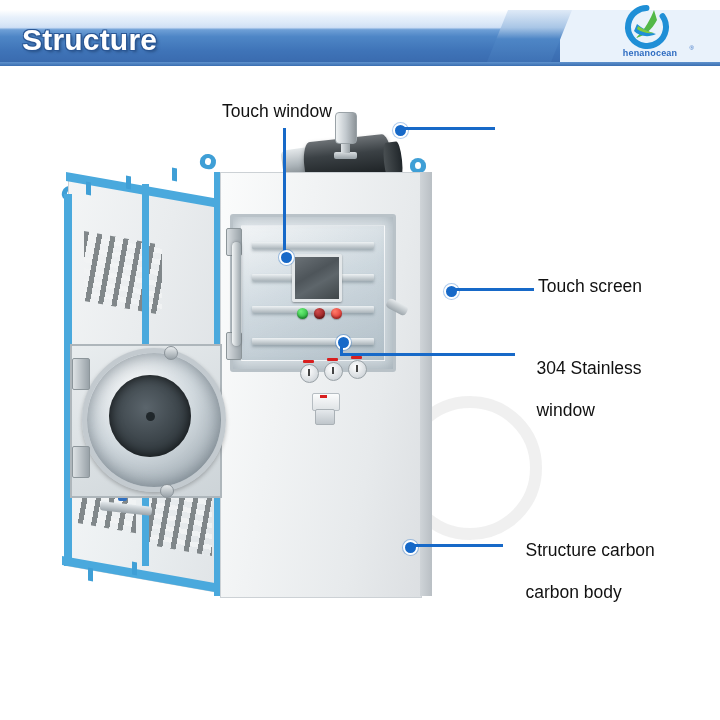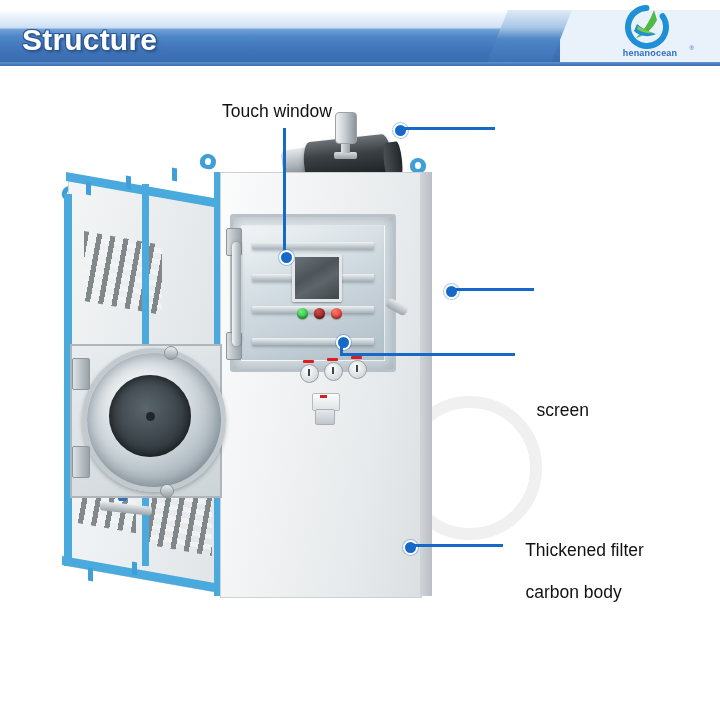--- a/index.html
+++ b/index.html
@@ -376,22 +376,23 @@
   <div class="cl clh" style="left:452px;top:288px;width:82px;"></div>
 
   <div class="dot" style="left:336px;top:335px;"></div>
   <div class="cl clv" style="left:340px;top:340px;height:16px;"></div>
   <div class="cl clh" style="left:340px;top:353px;width:175px;"></div>
 
   <div class="dot" style="left:403px;top:540px;"></div>
   <div class="cl clh" style="left:411px;top:544px;width:92px;"></div>
 
   <div class="label lbl-visual">Touch window</div>
+  <div class="label lbl-touch">Touch screen</div>
   <div class="label lbl-304">
-    <br>
-    <span>screen</span>
+    <span>304 Stainless</span><br>
+    <span>window</span>
   </div>
   <div class="label lbl-thick">
-    <span>Thickened filter</span><br>
+    <span>Structure carbon</span><br>
     <span>carbon body</span>
   </div>
 
 </div>
 
 </body></html>

